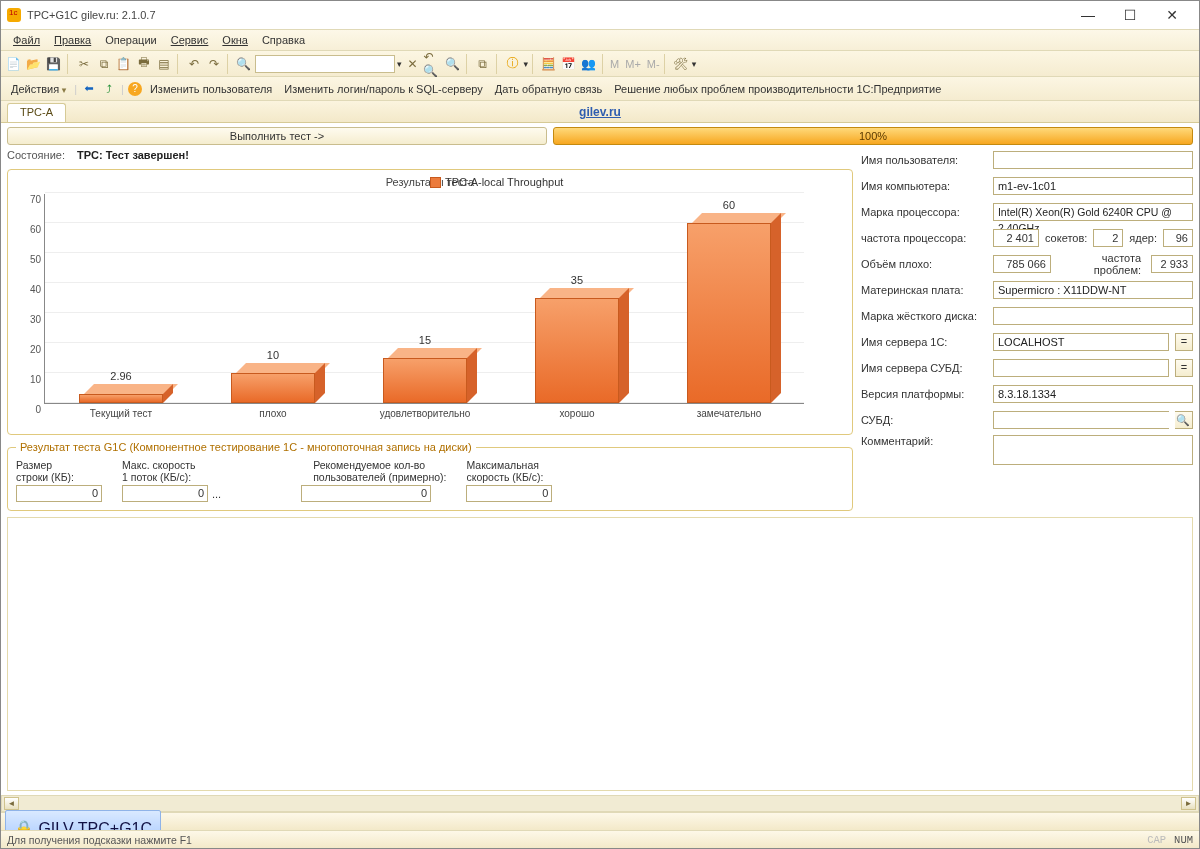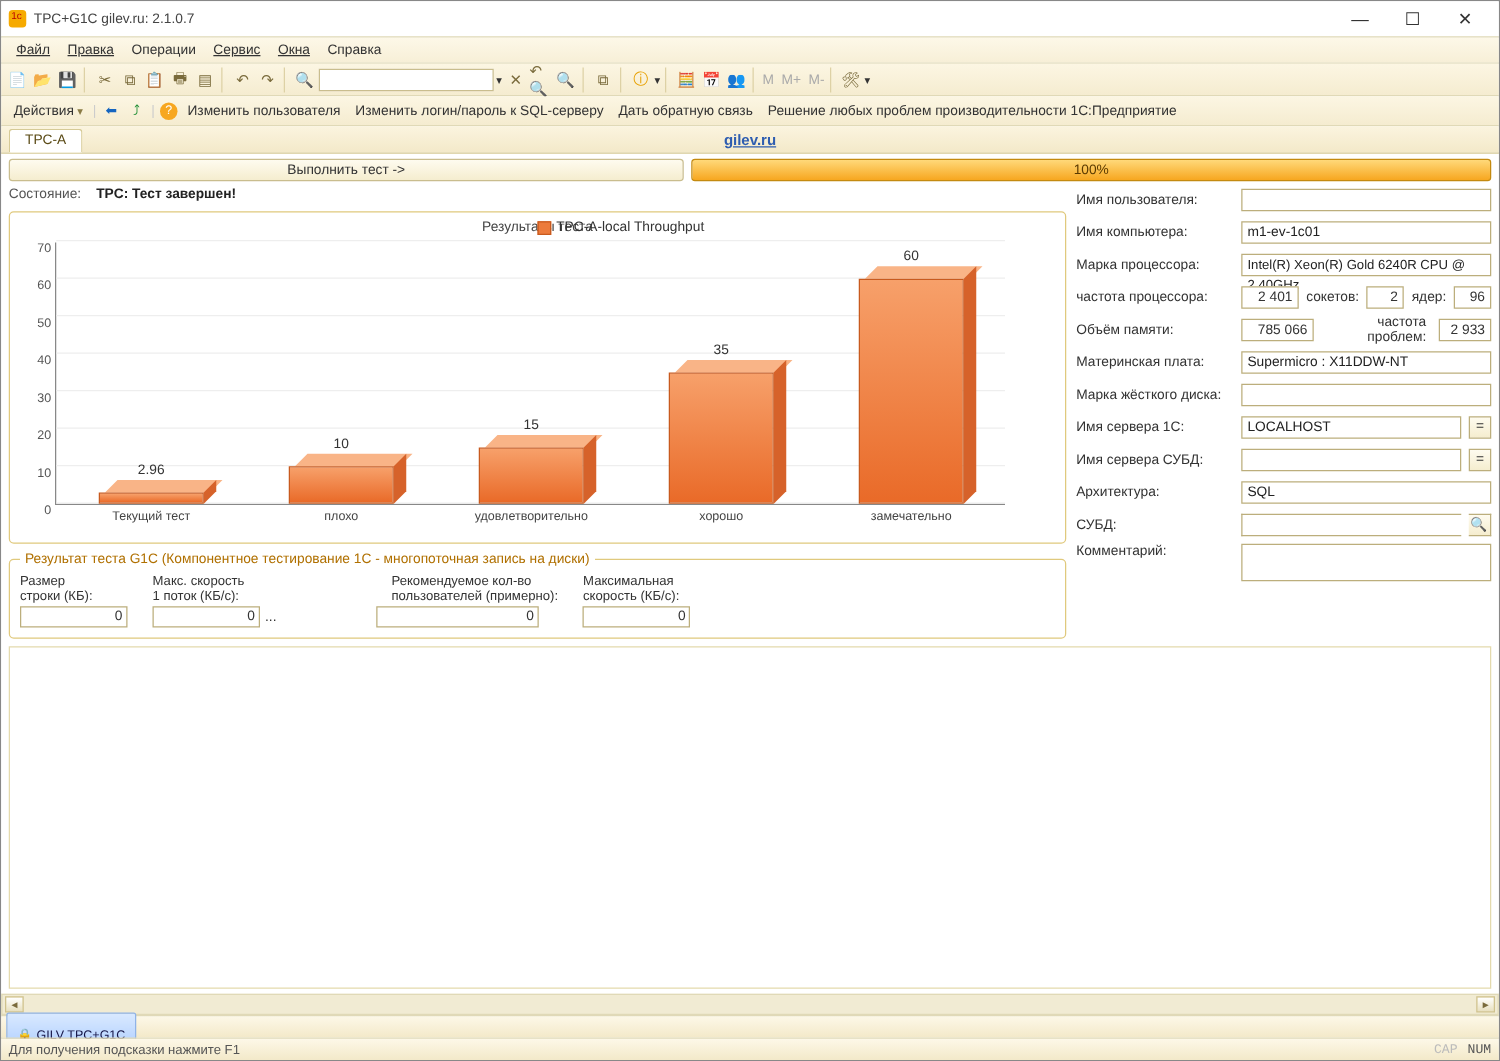--- a/index.html
+++ b/index.html
@@ -57,21 +57,21 @@
   .formrow{ display:flex; align-items:center; gap:6px; height:22px;}
   .formlabel{ width:126px; color:#333;}
   .txt{ flex:1; height:18px; border:1px solid #bcae7c; background:#fff; padding:0 4px; line-height:16px; font-size:11px; color:#222;}
   .txtnum{ height:18px; border:1px solid #bcae7c; background:#fff; padding:0 4px; line-height:16px; font-size:11px; text-align:right;}
   .eqbtn{ width:18px; height:18px; border:1px solid #bcae7c; background:linear-gradient(#fefbef,#f5edcf); text-align:center; line-height:14px;}
   .searchico{ width:18px; height:18px; border:1px solid #bcae7c; border-left:none; background:linear-gradient(#fefbef,#f5edcf); text-align:center; line-height:16px; color:#a07000;}
   .bottomarea{ flex:1; border:1px solid #e4daad; background:#fff; margin-top:6px;}
   .hscroll{ height:17px; background:#f1ebd3; border:1px solid #e0d9b7; display:flex; justify-content:space-between; align-items:center; padding:0 2px; margin-top:0;}
   .hsbtn{ width:15px; height:13px; background:linear-gradient(#fff,#e8e0bf); border:1px solid #cfc28d; font-size:8px; text-align:center; line-height:11px; color:#7a6b3c;}
   .wndtab{ height:18px; background:linear-gradient(#fdf8e8,#f3e9c9); border-top:1px solid #e0d9b7; display:flex; align-items:center;}
-  .wndtab .witem{ height:16px; background:linear-gradient(#d9e9ff,#b8d4ff); border:1px solid #8fb3e8; border-radius:2px; padding:11px 8px; margin-left:4px; font-size:10px; color:#114; line-height:14px;}
+  .wndtab .witem{ height:16px; background:linear-gradient(#d9e9ff,#b8d4ff); border:1px solid #8fb3e8; border-radius:2px; padding:11px 8px; margin-left:4px; font-size:16px; color:#114; line-height:14px;}
   .statusbar{ height:18px; background:linear-gradient(#fdf8e8,#f3e9c9); border-top:1px solid #e0d9b7; display:flex; align-items:center; padding:0 6px; font-size:10.5px; color:#555; justify-content:space-between;}
   .statusright{ display:flex; gap:8px;font-family:Liberation Mono, monospace;}
   .cap{ color:#bbb;}
 </style>
 </head>
 <body>
 
 <div class="win">
 
   <div class="titlebar">
@@ -270,21 +270,21 @@
           </div>
         <div class="formrow">
           <div class="formlabel">частота процессора:</div>
           <div class="txtnum" style="width:46px;">2 401</div>
           <span>сокетов:</span>
           <div class="txtnum" style="width:30px;">2</div>
           <span>ядер:</span>
           <div class="txtnum" style="width:30px;">96</div>
         </div>
         <div class="formrow">
-          <div class="formlabel">Объём памяти:</div>
+          <div class="formlabel">Объём плохо:</div>
           <div class="txtnum" style="width:58px;">785 066</div>
           <div style="flex:1; text-align:right; padding-right:4px;">частота проблем:</div>
           <div class="txtnum" style="width:42px;">2 933</div>
         </div>
         <div class="formrow">
             <div class="formlabel">Материнская плата:</div>
             <div class="txt">Supermicro : X11DDW-NT</div>
           </div>
         <div class="formrow">
             <div class="formlabel">Марка жёсткого диска:</div>
@@ -294,22 +294,22 @@
             <div class="formlabel">Имя сервера 1С:</div>
             <div class="txt">LOCALHOST</div>
             <div class="eqbtn">=</div>
           </div>
         <div class="formrow">
             <div class="formlabel">Имя сервера СУБД:</div>
             <div class="txt"></div>
             <div class="eqbtn">=</div>
           </div>
         <div class="formrow">
-            <div class="formlabel">Архитектура:</div>
-            <div class="txt">SQL</div>
+            <div class="formlabel">Версия платформы:</div>
+            <div class="txt">8.3.18.1334</div>
           </div>
         <div class="formrow">
             <div class="formlabel">СУБД:</div>
             <div class="txt" style="border-right:none;"></div>
             <div class="searchico">🔍</div>
           </div>
         <div class="formrow" style="align-items:flex-start;">
             <div class="formlabel">Комментарий:</div>
             <div class="txt" style="height:30px;"></div>
           </div>

